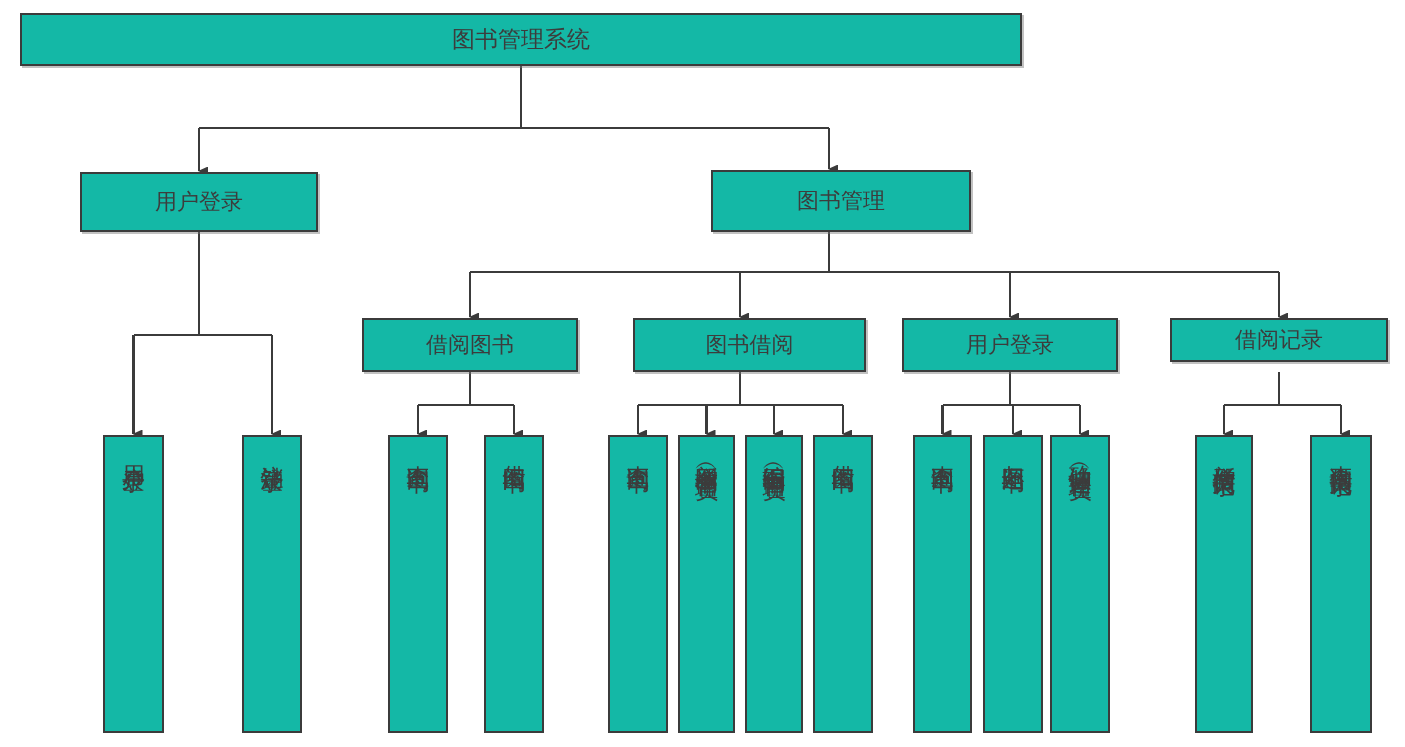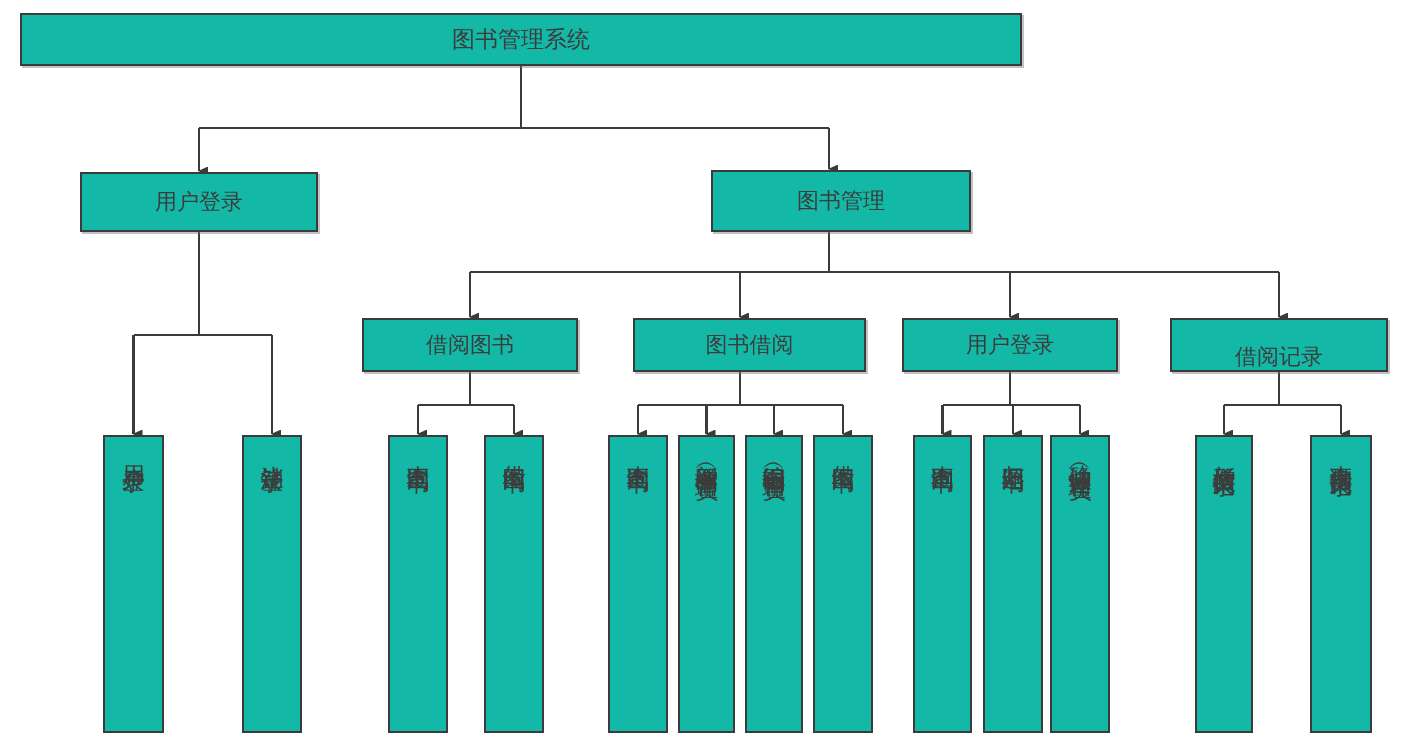--- a/index.html
+++ b/index.html
@@ -109,21 +109,21 @@
       </div>
       <div class="node-box horiz shadowed" style="left: 362px; top: 318px; width: 216px; height: 54px;">
         <span class="node-label">借阅图书</span>
       </div>
       <div class="node-box horiz shadowed" style="left: 633px; top: 318px; width: 233px; height: 54px;">
         <span class="node-label">图书借阅</span>
       </div>
       <div class="node-box horiz shadowed" style="left: 902px; top: 318px; width: 216px; height: 54px;">
         <span class="node-label">用户登录</span>
       </div>
-      <div class="node-box horiz shadowed" style="left: 1170px; top: 318px; width: 218px; height: 54px; align-items: flex-end;">
+      <div class="node-box horiz shadowed" style="left: 1170px; top: 318px; width: 218px; height: 44px;">
         <span class="node-label">借阅记录</span>
       </div>
       <div class="node-box vert" style="left: 103px; top: 435px; width: 61px; height: 298px;">
         <span class="node-label">用户登录</span>
       </div>
       <div class="node-box vert" style="left: 242px; top: 435px; width: 60px; height: 298px;">
         <span class="node-label">注销登录</span>
       </div>
       <div class="node-box vert" style="left: 388px; top: 435px; width: 60px; height: 298px;">
         <span class="node-label">查询图书</span>

